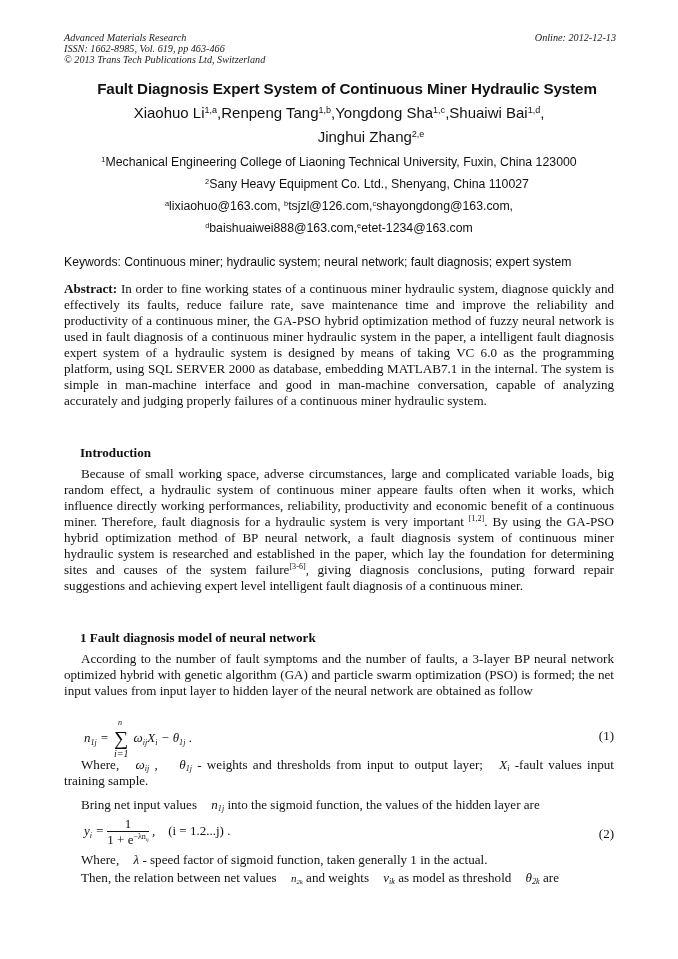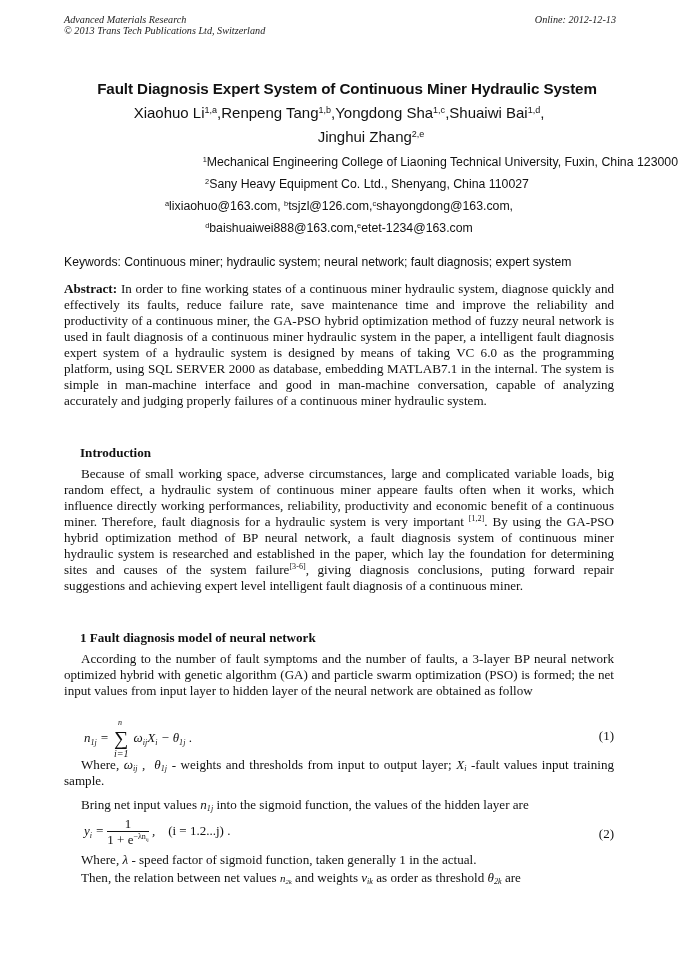--- a/index.html
+++ b/index.html
@@ -1,18 +1,18 @@
 <!DOCTYPE html>
 <html><head>
 <meta charset="utf-8">
 <style>
   html, body { margin: 0; padding: 0; background: #ffffff; }
   body { width: 678px; height: 959px; position: relative; overflow: hidden; color: #111; }
 
-  .header { position: absolute; left: 64px; top: 14px; width: 552px; font-family: "Liberation Serif", serif; font-style: italic; font-size: 10.2px; line-height: 11.2px; color: #222; }
+  .header { position: absolute; left: 64px; top: 32px; width: 552px; font-family: "Liberation Serif", serif; font-style: italic; font-size: 10.2px; line-height: 11.2px; color: #222; }
   .header .right { position: absolute; right: 0; top: 0; margin-left: 12px; }
 
   .title { position: absolute; left: 8px; width: 678px; top: 80px; text-align: center; font-family: "Liberation Sans", sans-serif; font-weight: bold; font-size: 15.2px; letter-spacing: -0.1px; }
   .authors { position: absolute; left: 0; width: 678px; text-align: center; font-family: "Liberation Sans", sans-serif; font-size: 15px; }
   .authors sup, .affil sup { font-size: 0.6em; vertical-align: 0.6em; line-height: 0; }
   .affil { position: absolute; left: 0; width: 678px; text-align: center; font-family: "Liberation Sans", sans-serif; font-size: 12.3px; }
 
   .keywords { position: absolute; left: 64px; width: 560px; top: 255px; font-family: "Liberation Sans", sans-serif; font-size: 12.2px; }
   .keywords b { font-weight: normal; }
 
@@ -26,42 +26,43 @@
   .eq .num { position: absolute; right: 0; top: 10px; }
   .eq .body { position: absolute; left: 20px; top: 0; font-style: italic; }
   .eq sub { font-size: 0.62em; vertical-align: -0.35em; line-height: 0; }
   .eq sup { font-size: 0.62em; line-height: 0; }
   .sigma { display: inline-block; position: relative; font-style: normal; font-size: 20px; top: 3px; margin: 0 2px; }
   .sigma .top { position: absolute; top: -9px; left: 4px; font-size: 8px; font-style: italic; }
   .sigma .bot { position: absolute; bottom: -9px; left: 0px; font-size: 10px; font-style: italic; white-space: nowrap; }
   .frac { display: inline-block; vertical-align: middle; text-align: center; font-style: normal; }
   .frac .n { display: block; border-bottom: 1px solid #111; padding: 0 2px; line-height: 15px; }
   .frac .d { display: block; line-height: 16px; }
-  .math { font-style: italic; font-family: "Liberation Serif", serif; }
+  .math { font-style: italic; font-family: "Liberation Serif", serif; margin-left: 11px; }
   .math sub { font-size: 0.62em; vertical-align: -0.3em; line-height: 0; }
 </style>
 </head>
 <body>
 
 <div class="header">
   <div>Advanced Materials Research</div>
+  <div>ISSN: 1662-8985, Vol. 619, pp 463-466</div>
   <div>© 2013 Trans Tech Publications Ltd, Switzerland</div>
   <div class="right">Online: 2012-12-13</div>
 </div>
 
 <div class="title">Fault Diagnosis Expert System of Continuous Miner Hydraulic System</div>
 
 <div class="authors" style="top:104px;">
   <span>Xiaohuo Li</span><sup>1,a</sup>,<span>Renpeng Tang</span><sup>1,b</sup>,<span>Yongdong Sha</span><sup>1,c</sup>,<span>Shuaiwi Bai</span><sup>1,d</sup>,
 </div>
 <div class="authors" style="top:128px;padding-left:32px;">
   <span>Jinghui Zhang</span><sup>2,e</sup>
 </div>
 
-<div class="affil" style="top:155px;text-align:right;">
+<div class="affil" style="top:155px;">
   <sup>1</sup><span>Mechanical Engineering College of Liaoning Technical University, Fuxin, China 123000</span>
 </div>
 <div class="affil" style="top:177px;margin-left:28px;">
   <sup>2</sup><span>Sany Heavy Equipment Co. Ltd., Shenyang, China 110027</span>
 </div>
 <div class="affil" style="top:199px;">
   <sup>a</sup><span>lixiaohuo@163.com, </span><sup>b</sup><span>tsjzl@126.com,</span><sup>c</sup><span>shayongdong@163.com,</span>
 </div>
 <div class="affil" style="top:221px;">
   <sup>d</sup><span>baishuaiwei888@163.com,</span><sup>e</sup><span>etet-1234@163.com</span>
@@ -103,14 +104,14 @@
     y<sub>i</sub> = <span class="frac"><span class="n">1</span><span class="d">1 + e<sup>−λn<sub>ij</sub></sup></span></span> ,&nbsp;&nbsp;&nbsp; <span style="font-style:normal">(i = 1.2...j) .</span>
   </div>
   <span class="num" style="top:12px;">(2)</span>
 </div>
 
 <div class="para" style="top:852px; left:81px; width:533px;">
   <span>Where, </span> <span class="math">λ</span><span> - speed factor of sigmoid function, taken generally 1 in the actual.</span>
 </div>
 
 <div class="para" style="top:870px; left:81px; width:533px;">
-  <span>Then, the relation between net values </span> <span class="math" style="font-size:11px">n<sub>2k</sub></span> <span> and weights </span> <span class="math">v<sub>ik</sub></span><span> as order as threshold </span> <span class="math">θ<sub>2k</sub></span> <span> are</span>
+  <span>Then, the relation between net values </span> <span class="math" style="font-size:11px">n<sub>2k</sub></span> <span> and weights </span> <span class="math">v<sub>ik</sub></span><span> as model as threshold </span> <span class="math">θ<sub>2k</sub></span> <span> are</span>
 </div>
 
 </body></html>

